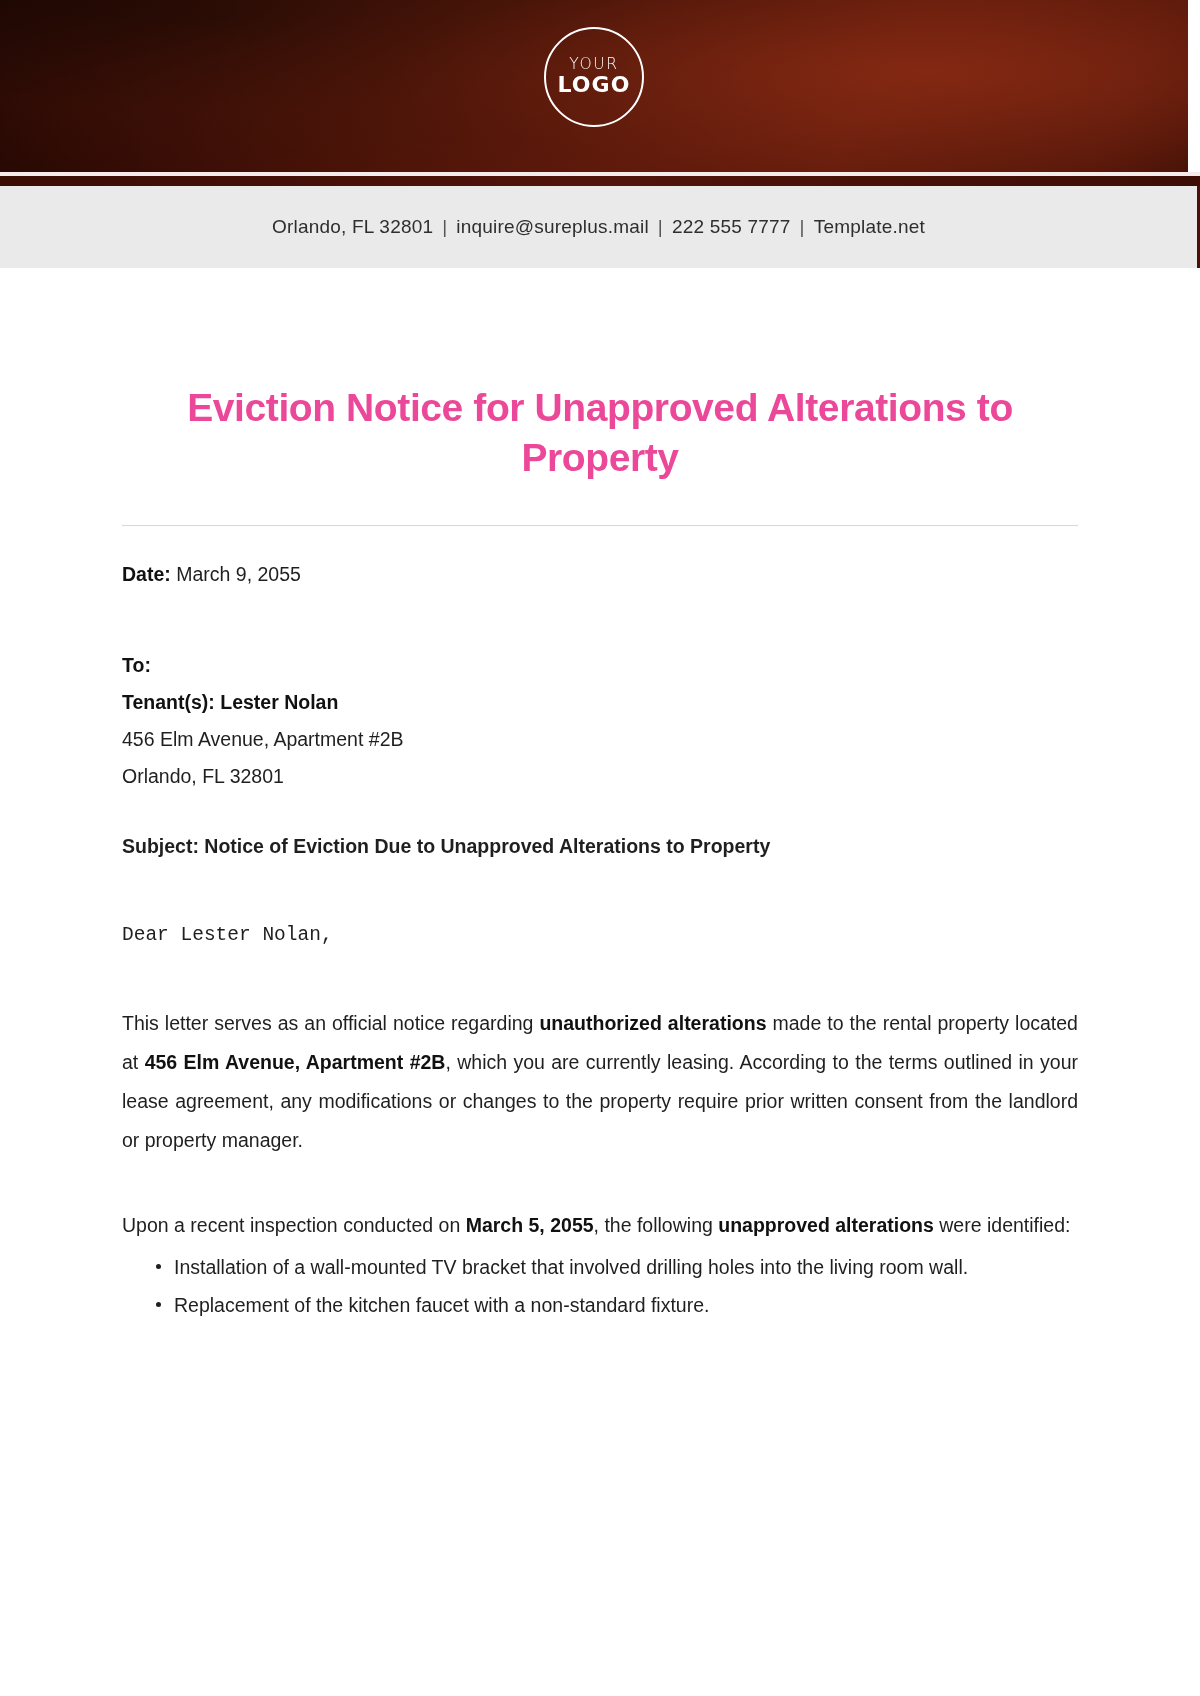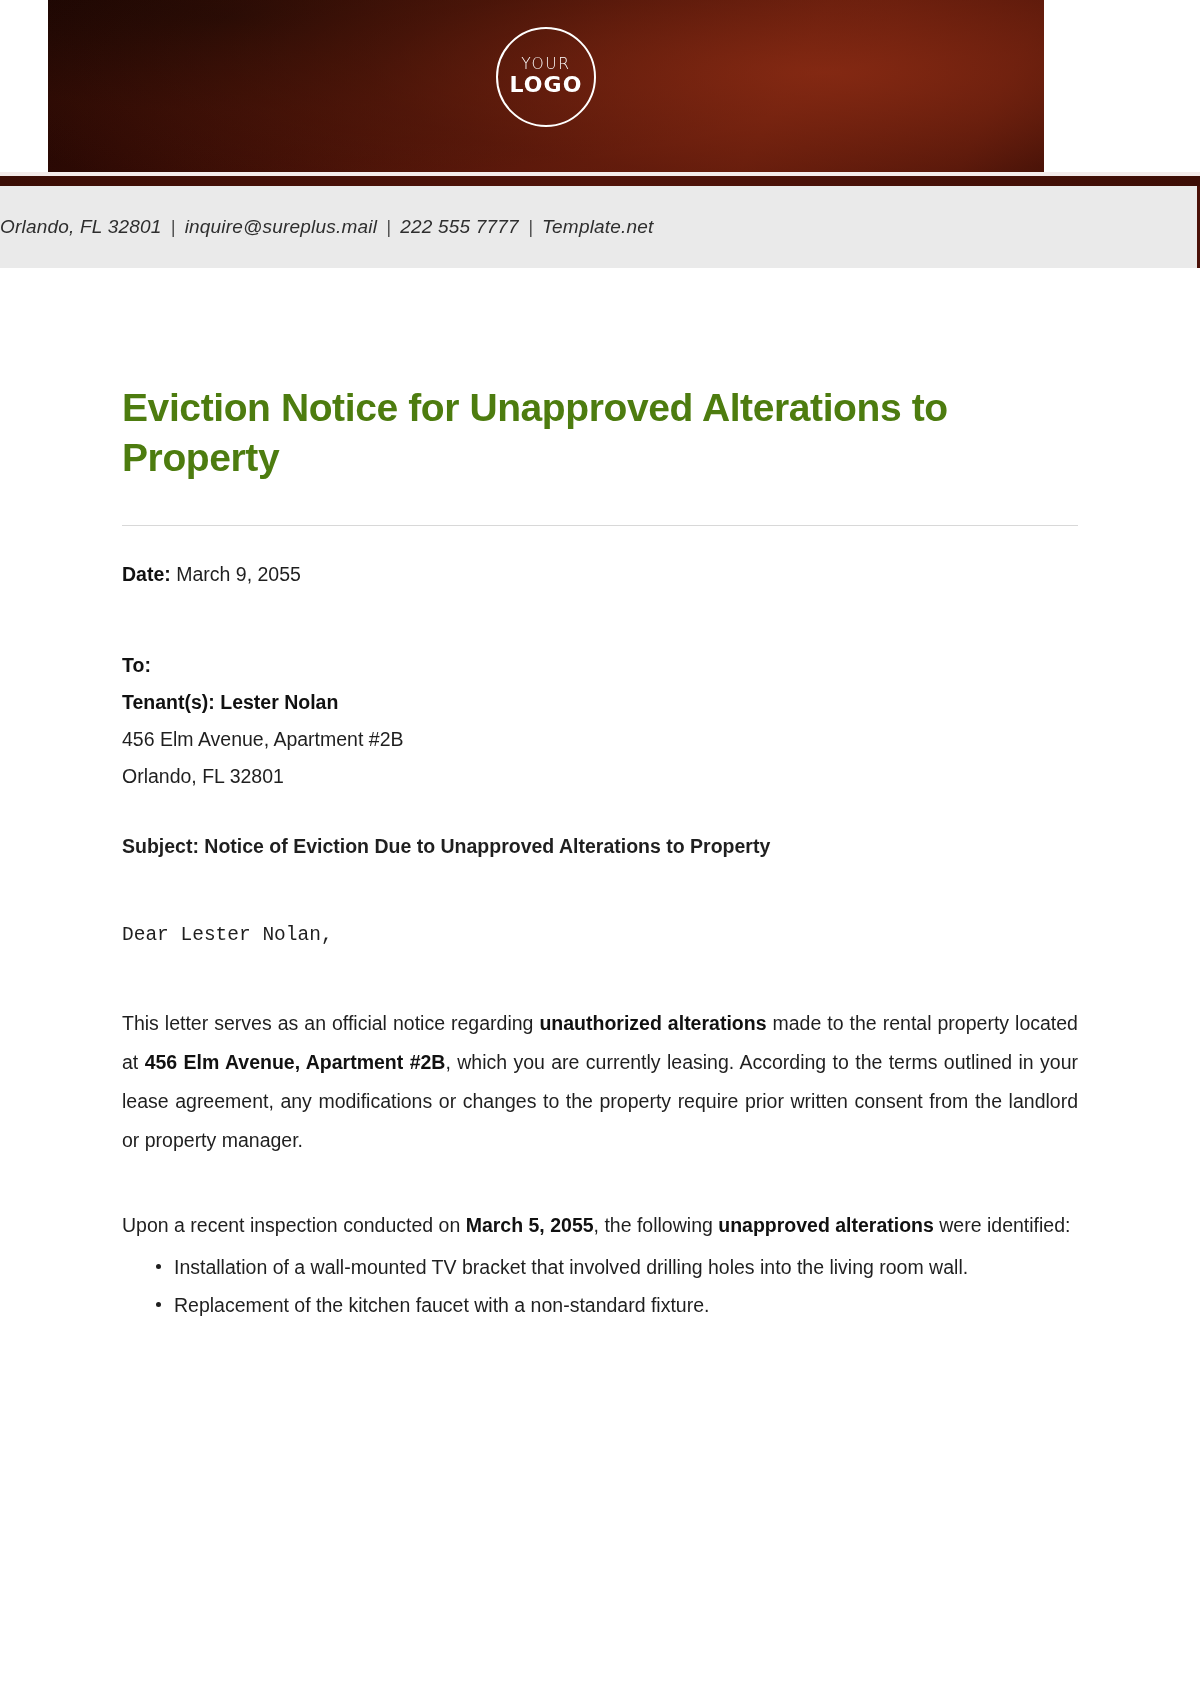--- a/index.html
+++ b/index.html
@@ -20,28 +20,27 @@
   .page {
     position: relative;
     width: 1200px;
     height: 1696px;
     background: #ffffff;
   }
 
   
   .header-banner {
     position: relative;
-    width: 996px;
+    width: 1188px;
     height: 172px;
     background:
       radial-gradient(ellipse 120% 160% at 78% 42%, rgba(140, 44, 20, 0.82) 0%, rgba(110, 33, 14, 0.45) 38%, rgba(0,0,0,0) 72%),
       radial-gradient(ellipse 90% 130% at 18% 10%, rgba(18, 5, 2, 0.92) 0%, rgba(40, 10, 4, 0.55) 42%, rgba(0,0,0,0) 75%),
       linear-gradient(118deg, #240703 0%, #3a0d05 28%, #521409 52%, #631b0c 72%, #4a1208 92%, #300904 100%);
     overflow: hidden;
-    margin-left: 48px;
   }
 
   .logo-wrap {
     position: absolute;
     left: 50%;
     top: 27px;
     transform: translateX(-50%);
     width: 100px;
     height: 100px;
     border: 2px solid #ffffff;
@@ -82,21 +81,21 @@
 
   
   .contact-bar {
     position: relative;
     width: 1200px;
     height: 82px;
     background: #eaeaea;
     border-right: 3px solid #4a1108;
     display: flex;
     align-items: center;
-    font-style: italic;
+    justify-content: center;
   }
   .contact-text {
     font-size: 19px;
     color: #2e2e2e;
     letter-spacing: 0.2px;
     white-space: nowrap;
     font-family: "Liberation Sans", sans-serif;
   }
   .contact-sep {
     color: #555555;
@@ -107,21 +106,22 @@
   .content {
     padding: 0 122px;
   }
 
   .doc-title {
     margin: 0;
     padding-top: 115px;
     font-size: 39px;
     line-height: 1.28;
     font-weight: 700;
-    color: #4d7c0f;
+    text-align: center;
+    color: #ec4899;
     letter-spacing: -0.4px;
   }
 
   .title-rule {
     margin: 42px 0 0 0;
     height: 1px;
     background: #d8d8d8;
     border: none;
     width: 100%;
   }

